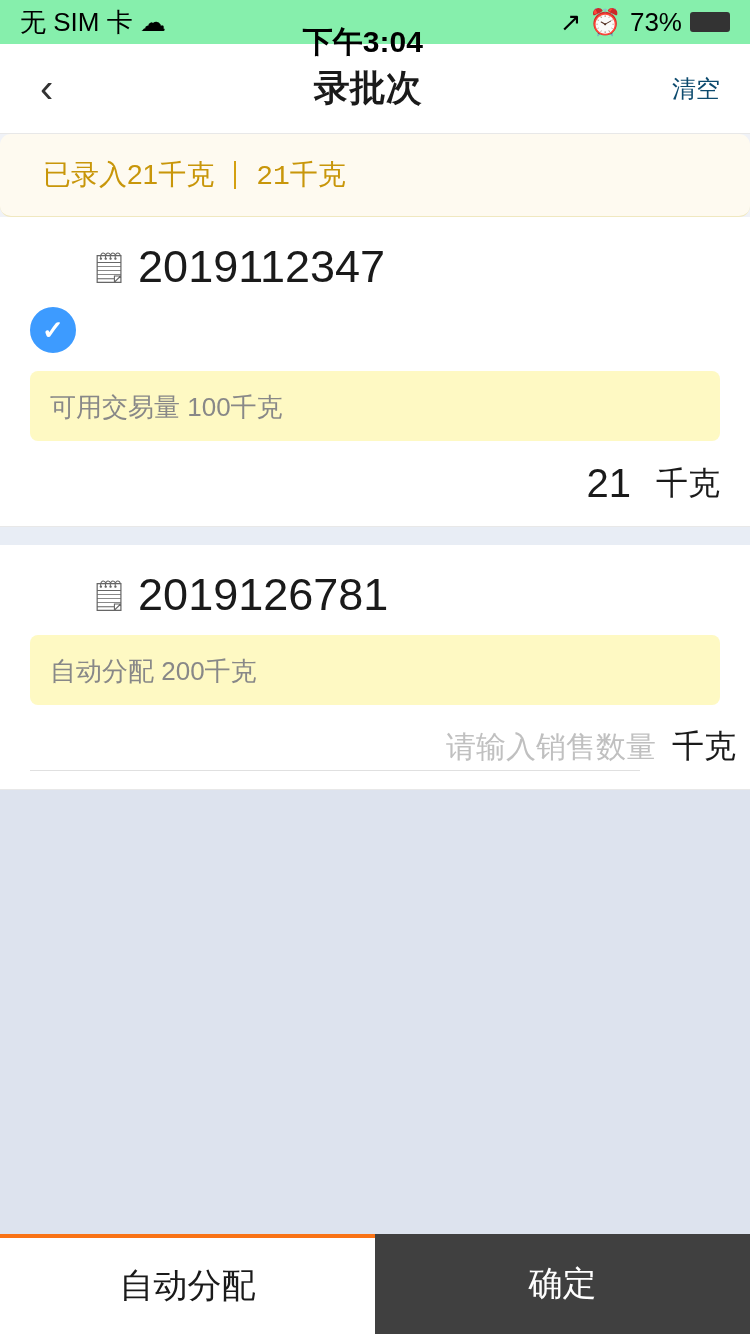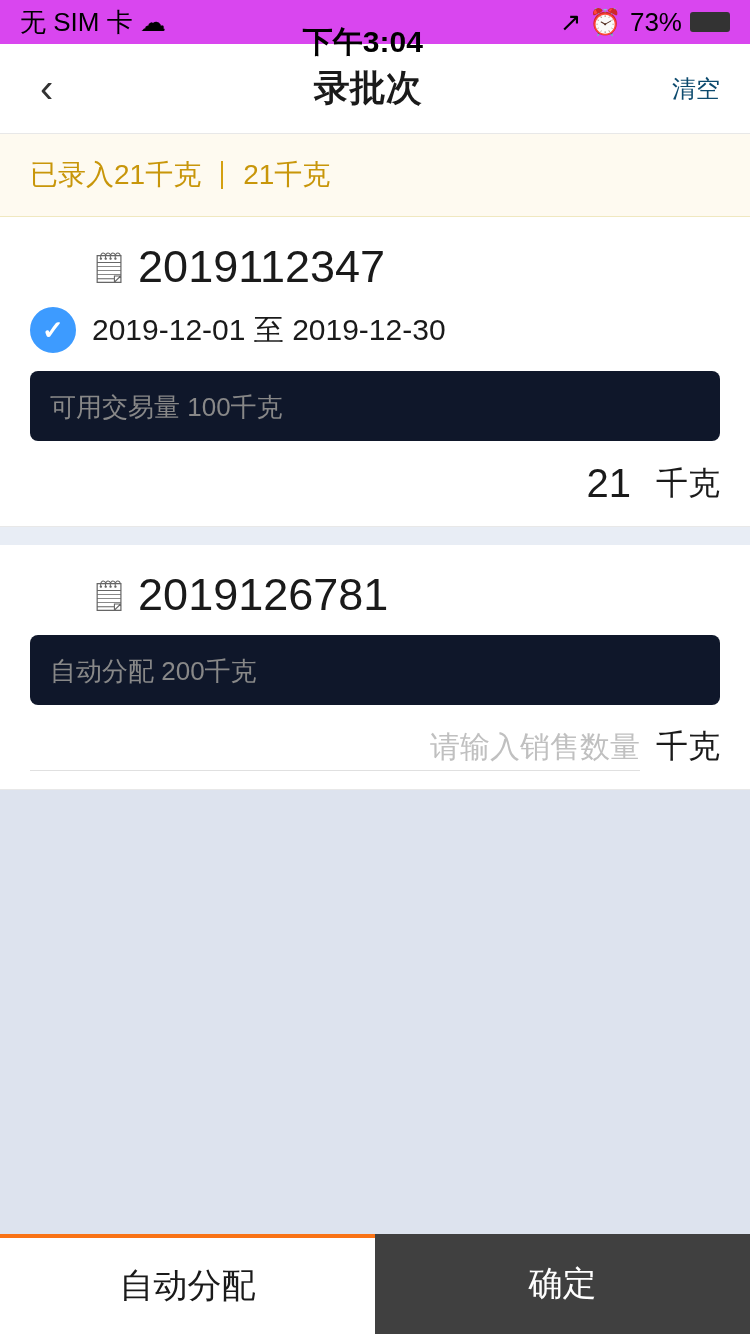--- a/index.html
+++ b/index.html
@@ -9,21 +9,21 @@
       width: 750px;
       min-height: 1334px;
       background: #f0f2f7;
       font-size: 32px;
       overflow-x: hidden;
     }
 
     
     .status-bar {
       height: 44px;
-      background: #d946ef;
+      background: #86efac;
       display: flex;
       align-items: center;
       justify-content: space-between;
       padding: 15px 20px;
       font-size: 28px;
       font-weight: 500;
     }
     .status-left { display: flex; align-items: center; gap: 10px; font-size: 26px; }
     .status-center { font-size: 30px; font-weight: 600; margin-top: 40px; }
     .status-right { display: flex; align-items: center; gap: 8px; font-size: 26px; }
@@ -59,40 +59,42 @@
     }
     .nav-clear {
       font-size: 24px;
       color: #0c4a6e;
       cursor: pointer;
     }
 
     
     .info-banner {
       background: #fefaf0;
-      padding: 22px 30px;
+      padding: 22px 43px;
       display: flex;
       align-items: center;
       gap: 20px;
       border-bottom: 1px solid #f0e8c0;
+      border-radius: 11px;
     }
     .info-label {
       font-size: 28px;
       color: #c8960a;
       font-weight: 500;
     }
     .info-divider {
       width: 2px;
       height: 28px;
       background: #d4a010;
     }
     .info-value {
       font-size: 28px;
       color: #c8960a;
       font-weight: 500;
+      font-family: Liberation Mono, monospace;
     }
 
     
     .batch-card {
       background: #fff;
       margin-bottom: 0;
     }
     .batch-card-inner {
       padding: 24px 30px 0 30px;
     }
@@ -136,21 +138,21 @@
       content: '✓';
       color: #fff;
       font-size: 26px;
       font-weight: bold;
     }
     .batch-date {
       font-size: 30px;
       color: #1a1a1a;
     }
     .batch-avail-row {
-      background: #0f172a;
+      background: #fef9c3;
       border-radius: 8px;
       padding: 16px 20px;
       margin: 0 0 0 0;
       margin-bottom: 0;
     }
     .batch-avail-text {
       font-size: 26px;
       color: #888;
     }
 
@@ -178,21 +180,21 @@
     .card-sep {
       height: 18px;
       background: #e8edf5;
     }
 
     
     .input-row {
       display: flex;
       align-items: center;
       justify-content: flex-end;
-      padding: 20px 30px;
+      padding: 20px 14px;
       gap: 16px;
       background: #fff;
       border-bottom: 1px solid #e8e8e8;
       position: relative;
     }
     .input-placeholder {
       font-size: 30px;
       color: #c0c0c0;
     }
     .input-unit {
@@ -286,21 +288,20 @@
 <div class="content-area">
 
   <div class="batch-card">
     <div class="batch-card-inner">
       <div class="batch-id-row">
         <span class="batch-icon">🗒</span>
         <span class="batch-id">2019112347</span>
       </div>
       <div class="batch-date-row">
         <div class="batch-radio selected"></div>
-        <span class="batch-date">2019-12-01 至 2019-12-30</span>
       </div>
       <div class="batch-avail-row">
         <span class="batch-avail-text">可用交易量 100千克</span>
       </div>
     </div>
     <div class="qty-row">
       <span class="qty-value">21</span>
       <span class="qty-unit">千克</span>
     </div>
   </div>

